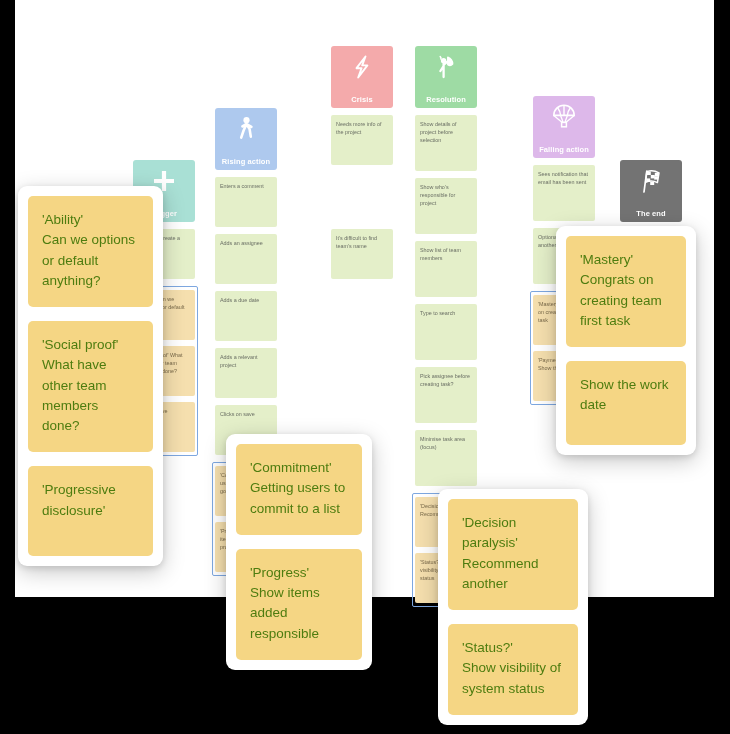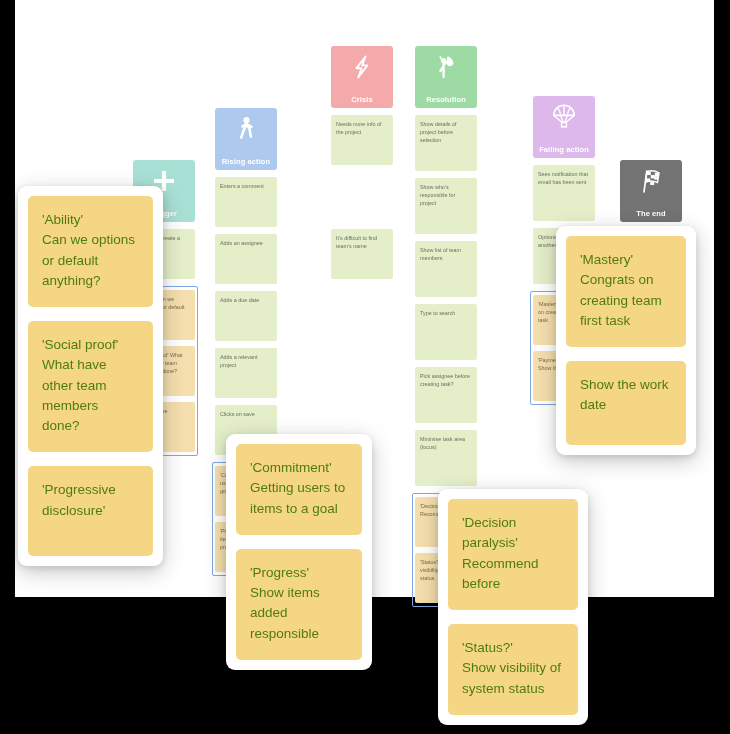--- a/index.html
+++ b/index.html
@@ -258,32 +258,32 @@
     </div>
     <div class="note n3">
       <div>'Progressive disclosure'</div>
       <div></div>
     </div>
   </div>
 
   <div class="overlay" id="ov-commit">
     <div class="note">
       <div>'Commitment'</div>
-      <div>Getting users to items to a goal</div>
+      <div>Getting users to commit to a list</div>
     </div>
     <div class="note">
       <div>'Progress'</div>
       <div>Show items added responsible</div>
     </div>
   </div>
 
   <div class="overlay" id="ov-decision">
     <div class="note">
       <div>'Decision paralysis'</div>
-      <div>Recommend before</div>
+      <div>Recommend another</div>
     </div>
     <div class="note">
       <div>'Status?'</div>
       <div>Show visibility of system status</div>
     </div>
   </div>
 
   <div class="overlay" id="ov-mastery">
     <div class="note">
       <div>'Mastery'</div>

